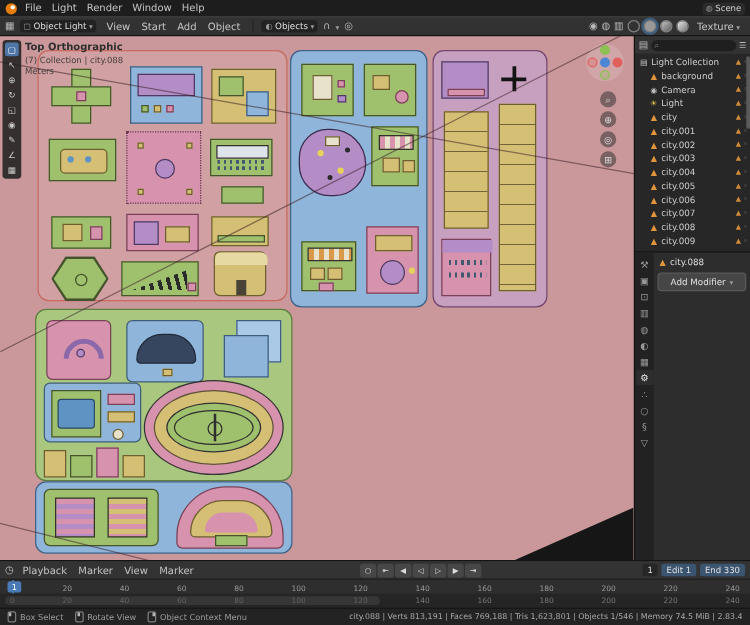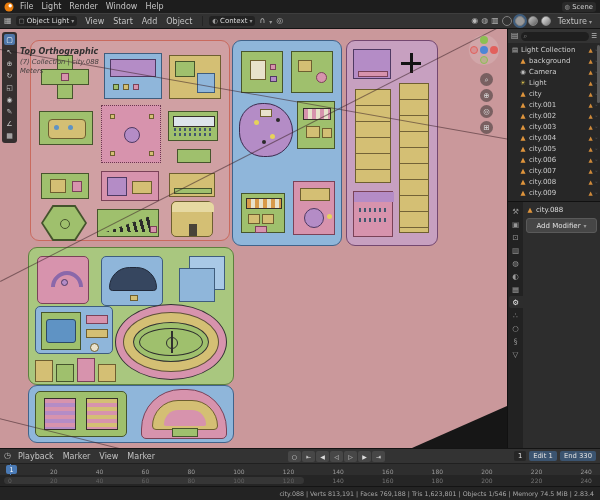--- a/index.html
+++ b/index.html
@@ -52,21 +52,21 @@
   .hex{clip-path:polygon(25% 0,75% 0,100% 50%,75% 100%,25% 100%,0 50%);position:absolute;}
   
   .dline{position:absolute;height:1px;background:rgba(60,35,40,.55);transform-origin:0 0;}
   .wedge{position:absolute;right:0;bottom:0;width:95px;height:42px;background:#161616;
          clip-path:polygon(0 100%,100% 0,100% 100%);}
   .vtools{position:absolute;left:2px;top:3px;display:flex;flex-direction:column;gap:1px;
           background:rgba(32,32,32,.88);padding:2px;border-radius:3px;}
   .vtool{width:11px;height:11px;display:flex;align-items:center;justify-content:center;
          color:#c8c8c8;font-size:7px;border-radius:2px;}
   .vtool.active{background:#4f76a8;color:#fff;}
-  .vp-label{position:absolute;left:20px;top:18px;line-height:1.35;font-style:italic;}
+  .vp-label{position:absolute;left:20px;top:4px;line-height:1.35;}
   .vl1{font-size:8px;color:#2e2e2e;font-weight:bold;}
   .vl2{font-size:6.8px;color:#474040;}
   .gizmo{position:absolute;right:8px;top:6px;width:30px;height:30px;border-radius:50%;
          background:rgba(255,255,255,.14);}
   .gz{position:absolute;width:8px;height:8px;border-radius:50%;}
   .vnav{position:absolute;right:14px;top:44px;display:flex;flex-direction:column;gap:3px;}
   .vnavb{width:13px;height:13px;border-radius:50%;background:rgba(40,40,40,.5);color:#ddd;
          display:flex;align-items:center;justify-content:center;font-size:7.5px;}
   
   .rightpanel{width:92px;display:flex;flex-direction:column;border-left:1px solid #111;min-height:0;}
@@ -163,21 +163,21 @@
     <div class="menus" style="display:flex;gap:1px;">
 
     <span class="menu">View</span>
         <span class="menu">Start</span>
         <span class="menu">Add</span>
         <span class="menu">Object</span>
       </div>
     <span class="sep"></span>
     <span class="mode-box">
       <span class="mini-ic">◐</span>
-      <span>Context</span>
+      <span>Objects</span>
       <span class="caret"></span>
     </span>
     <span class="hicon">∩</span>
     <span class="caret"></span>
     <span class="hicon">◎</span>
     <div class="h-right">
       <span class="hicon">◉</span>
       <span class="hicon">◍</span>
       <span class="hicon">▥</span>
       <span class="shadeball"></span>
@@ -603,15 +603,32 @@
     </div>
     <div class="t-ruler2">
       <div class="t-scroll"></div>
       <div style="display:contents;">
         
       <span class="tick">0</span><span class="tick">20</span><span class="tick">40</span><span class="tick">60</span><span class="tick">80</span><span class="tick">100</span><span class="tick">120</span><span class="tick">140</span><span class="tick">160</span><span class="tick">180</span><span class="tick">200</span><span class="tick">220</span><span class="tick">240</span></div>
     </div>
   </div>
 
   <div class="statusbar">
+    <div style="display:flex;gap:9px;">
+
+        <span class="hint">
+          <span class="mouse left"></span>
+          <span>Box Select</span>
+        </span>
+
+        <span class="hint">
+          <span class="mouse mid"></span>
+          <span>Rotate View</span>
+        </span>
+
+        <span class="hint">
+          <span class="mouse right"></span>
+          <span>Object Context Menu</span>
+        </span>
+      </div>
     <span class="stats">city.088 | Verts 813,191 | Faces 769,188 | Tris 1,623,801 | Objects 1/546 | Memory 74.5 MiB | 2.83.4</span>
   </div>
 </div>
 
 </body></html>

